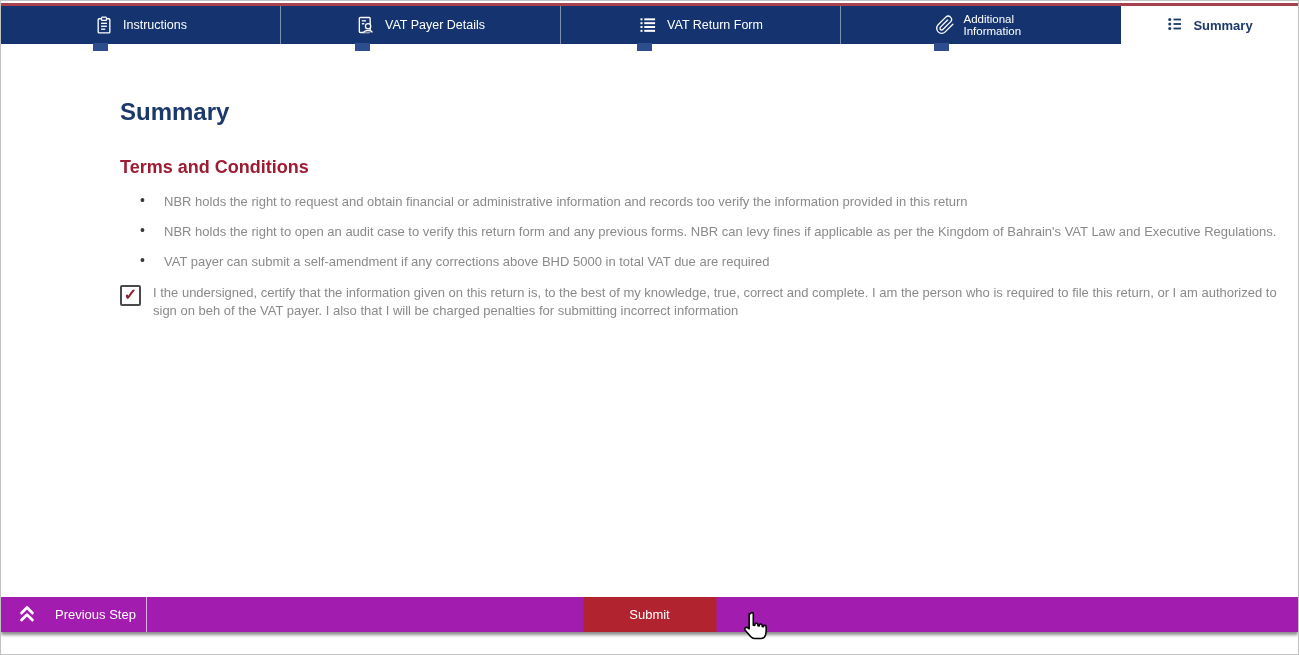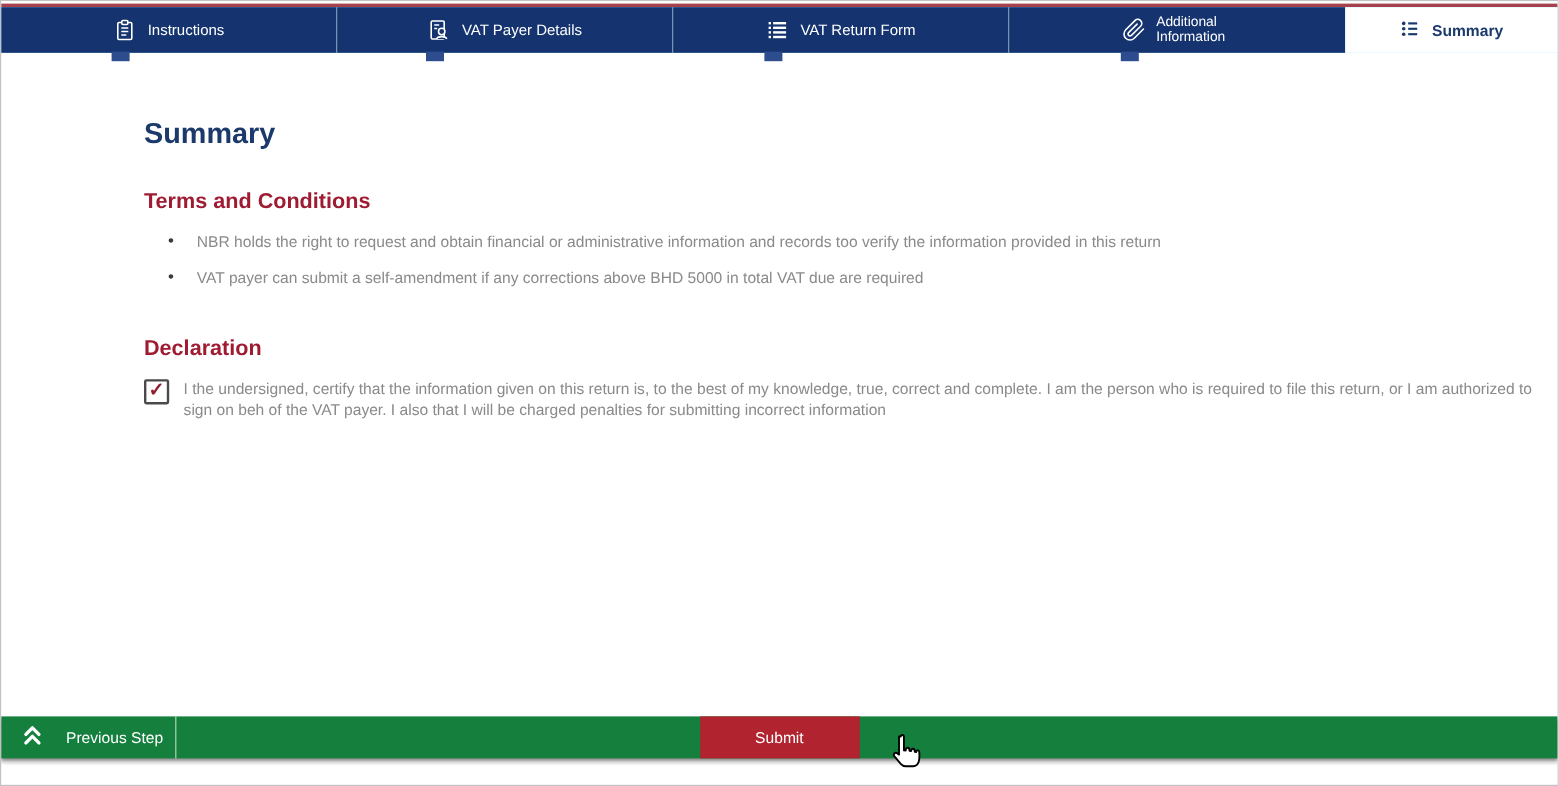--- a/index.html
+++ b/index.html
@@ -56,21 +56,21 @@
   }
   .checkmark { color:#8f1d2c; font-size:16px; font-weight:bold; line-height:1; transform:translateY(-1px); }
   .decl-text {
     margin:0 0 0 12px; color:#8a8a8a; font-size:13px; line-height:17.5px;
     max-width:1142px;
   }
 
   
   .footer {
     position:absolute; left:0; top:596px; width:100%; height:35px;
-    background:#15803d; display:flex; align-items:center;
+    background:#a21caf; display:flex; align-items:center;
     box-shadow:0 3px 3px rgba(0,0,0,0.45);
   }
   .prev-step {
     display:flex; align-items:center; gap:15px; height:100%;
     padding:0 10px 0 13px; border-right:1px solid rgba(255,255,255,0.65);
     cursor:pointer;
   }
   .prev-label { color:#ffffff; font-size:13px; }
   .submit-btn {
     position:absolute; left:50%; transform:translateX(-50%); top:0;
@@ -159,24 +159,24 @@
       <span>Summary</span>
     </div>
   </div>
 
   <div class="content">
     <h1 class="page-title">Summary</h1>
 
     <h2 class="section-heading">Terms and Conditions</h2>
     <ul class="terms-list">
       <li>NBR holds the right to request and obtain financial or administrative information and records too verify the information provided in this return</li>
+      <li>NBR holds the right to open an audit case to verify this return form and any previous forms. NBR can levy fines if applicable as per the Kingdom of Bahrain's VAT Law and Executive Regulations.</li>
       <li>VAT payer can submit a self-amendment if any corrections above BHD 5000 in total VAT due are required</li>
     </ul>
 
-    <h2 class="section-heading decl-heading">Declaration</h2>
     <div class="decl-row">
       <span class="checkbox">
         <span class="checkmark">✓</span>
       </span>
       <p class="decl-text">I the undersigned, certify that the information given on this return is, to the best of my knowledge, true, correct and complete. I am the person who is required to file this return, or I am authorized to sign on beh of the VAT payer. I also that I will be charged penalties for submitting incorrect information</p>
     </div>
   </div>
 
   <div class="footer">
     <div class="prev-step">

